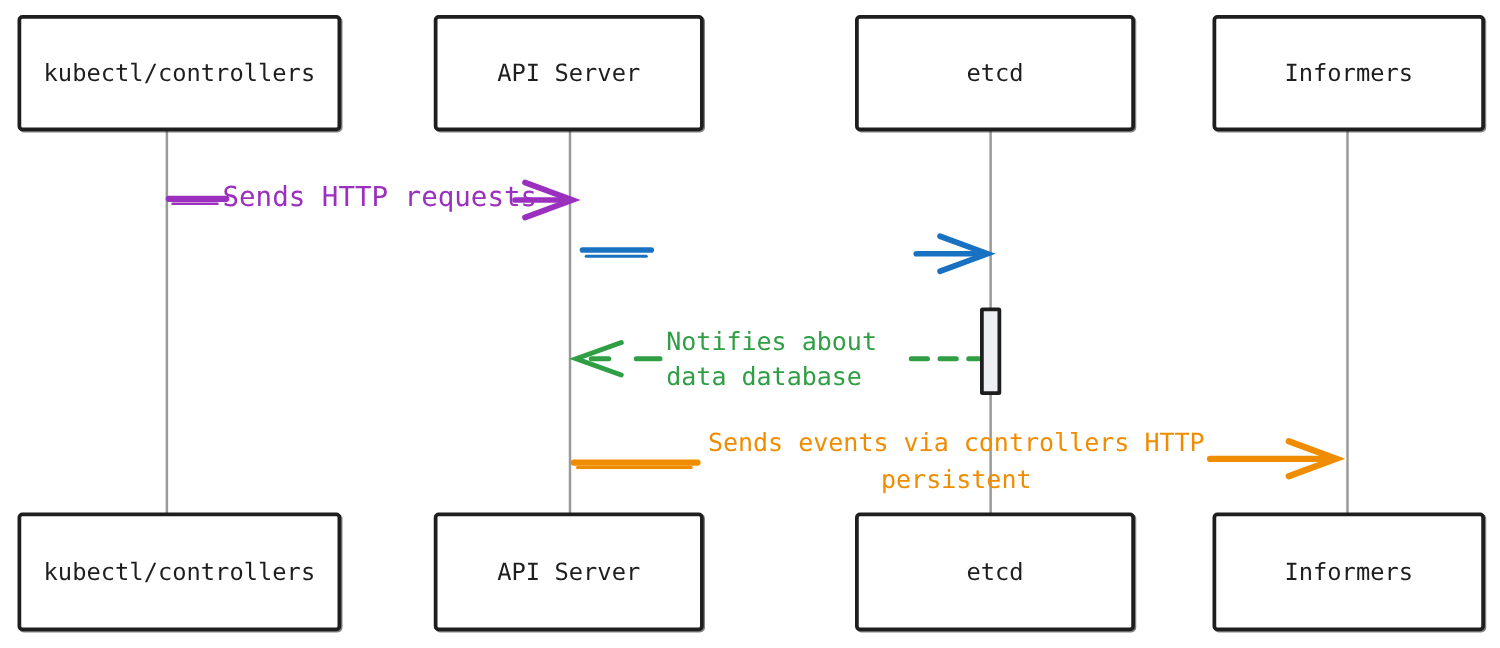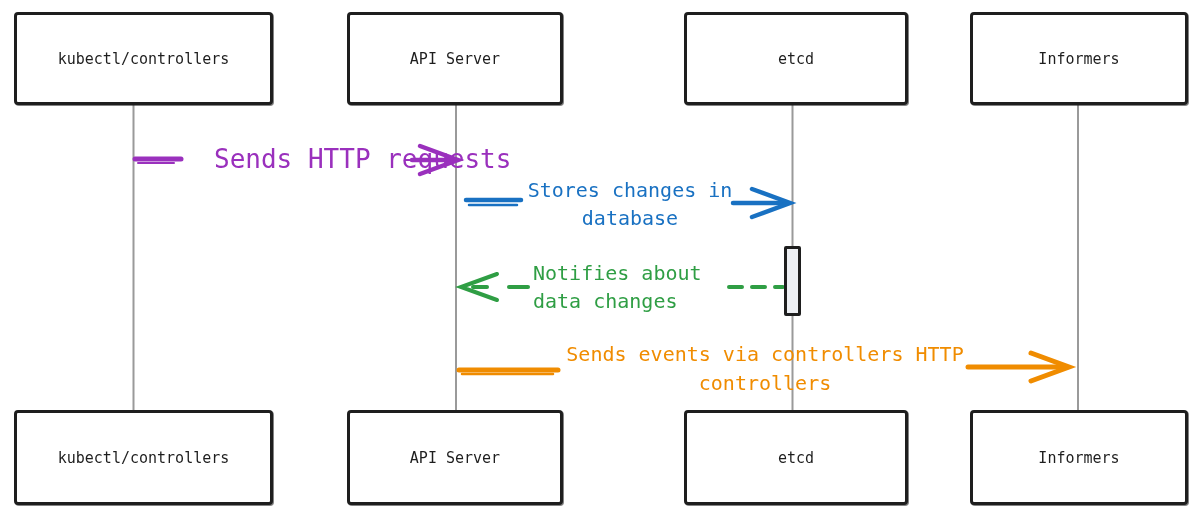--- a/index.html
+++ b/index.html
@@ -19,40 +19,40 @@
   }
   .actor-box {
     position: absolute;
     height: 93px;
     background: #ffffff;
     border: 3.5px solid #1e1e1e;
     border-radius: 4px;
     display: flex;
     align-items: center;
     justify-content: center;
-    font-size: 15px;
+    font-size: 19px;
     color: #1e1e1e;
     box-shadow: 1px 1px 0 0 rgba(30,30,30,0.55);
     z-index: 3;
   }
   .actor-box.row-top { top: 12px; }
   .actor-box.row-bottom { top: 410px; height: 95px; }
   .box-a { left: 14px;  width: 259px; }
   .box-b { left: 347px; width: 216px; }
   .box-c { left: 684px; width: 224px; }
   .box-d { left: 970px; width: 218px; }
   .msg-label {
     position: absolute;
     font-size: 20px;
     line-height: 28px;
     z-index: 2;
     white-space: nowrap;
   }
   .msg-label .line { display: block; }
-  .label-m1 { left: 178px; top: 147px; width: 244px; text-align: center; font-size: 26px; line-height: 24px; margin-left: 36px; }
+  .label-m1 { left: 178px; top: 147px; width: 244px; text-align: center; font-size: 22px; line-height: 24px; }
   .label-m2 { left: 527px; top: 176px; width: 206px; text-align: center; }
   .label-m3 { left: 533px; top: 259px; width: 190px; text-align: left; }
   .label-m4 { left: 558px; top: 340px; width: 414px; text-align: center; line-height: 29px; }
   .activation {
     position: absolute;
     left: 784px; top: 246px;
     width: 17px; height: 70px;
     border: 3px solid #1e1e1e;
     border-radius: 2px;
     z-index: 4;
@@ -126,28 +126,24 @@
   <div class="actor-box row-bottom box-d">
     <span>Informers</span>
   </div>
 
   <div class="activation" style="background: rgb(237, 239, 243);"></div>
 
   <div class="msg-label label-m1" style="color: rgb(154, 48, 189);">
     <span class="line">Sends HTTP requests</span>
   </div>
 
-  <div class="msg-label label-m2" style="color: rgb(25, 113, 194);">
-    <span class="line">Stores changes in</span>
-    <span class="line">database</span>
-  </div>
 
   <div class="msg-label label-m3" style="color: rgb(47, 158, 68);">
     <span class="line">Notifies about</span>
-    <span class="line">data changes</span>
+    <span class="line">data database</span>
   </div>
 
   <div class="msg-label label-m4" style="color: rgb(240, 140, 0);">
     <span class="line">Sends events via controllers HTTP</span>
-    <span class="line">controllers</span>
+    <span class="line">persistent</span>
   </div>
 
 </div>
 
 </body></html>

